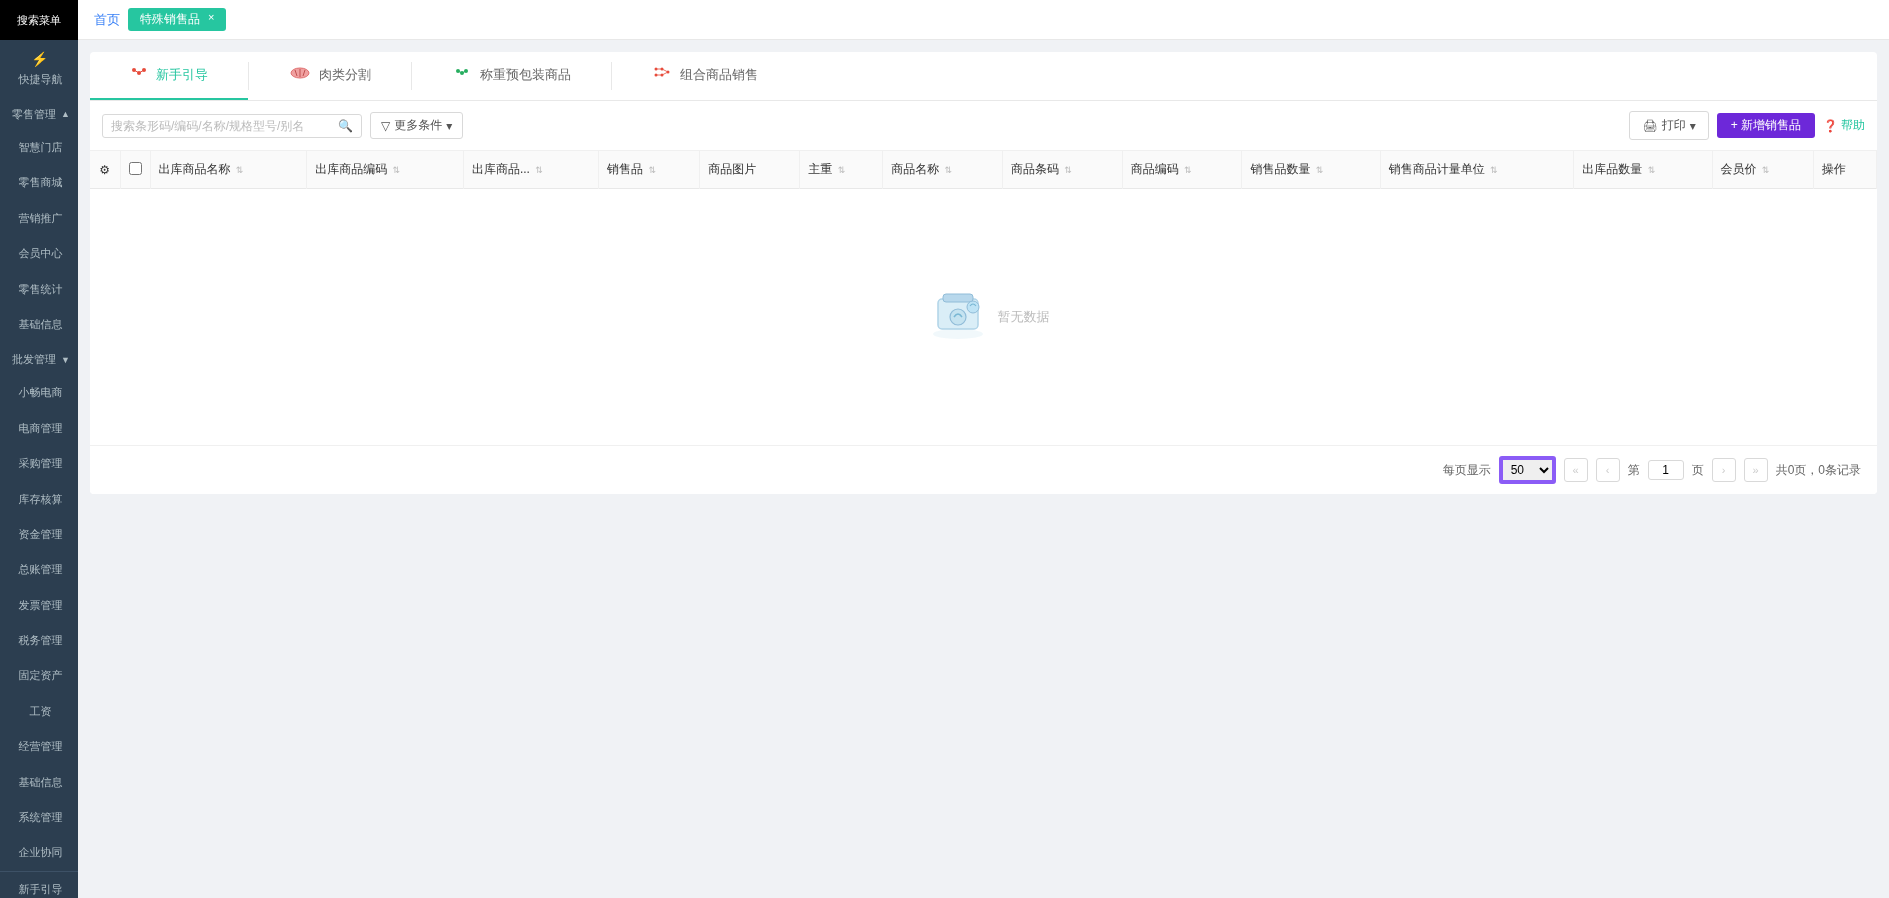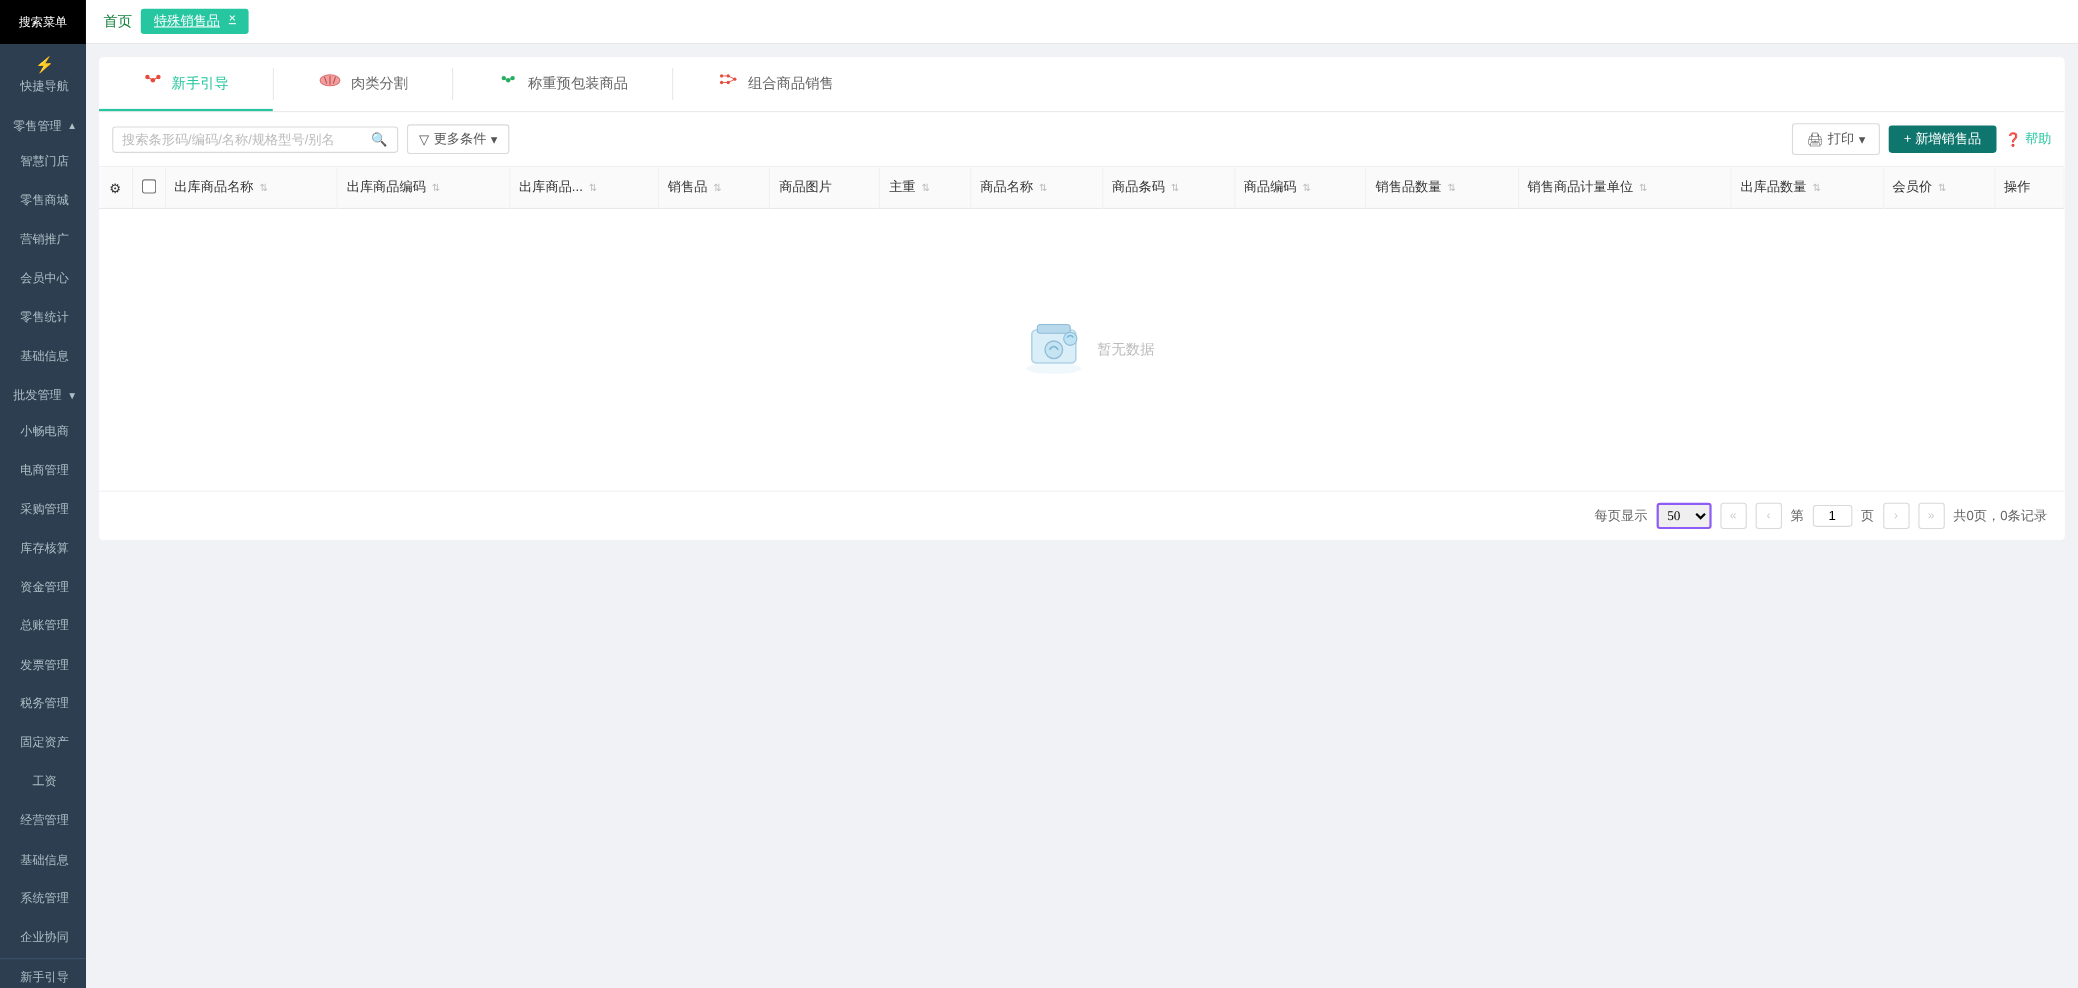--- a/index.html
+++ b/index.html
@@ -77,32 +77,31 @@
       height: 40px;
       flex-shrink: 0;
     }
     .topbar-breadcrumb {
       display: flex;
       align-items: center;
       gap: 8px;
       font-size: 13px;
     }
     .topbar-home {
-      color: #15803d;
+      color: #3b82f6;
     }
     .topbar-tag {
       background: #26c6a0;
       color: #fff;
       padding: 3px 12px;
       border-radius: 3px;
       font-size: 12px;
       display: flex;
       align-items: flex-start;
       gap: 4px;
-      text-decoration: underline;
     }
     .topbar-tag .close-x { cursor: pointer; margin-left: 4px; font-size: 11px; }
 
     
     .content {
       flex: 1;
       padding: 12px;
       overflow: auto;
       background: #f0f2f5;
     }
@@ -186,21 +185,21 @@
       cursor: pointer;
       font-size: 12px;
       color: #555;
       background: #fff;
     }
     .add-btn {
       display: flex;
       align-items: center;
       gap: 4px;
       padding: 4px 14px;
-      background: #0f766e;
+      background: #6d28d9;
       color: #fff;
       border: none;
       border-radius: 3px;
       cursor: pointer;
       font-size: 12px;
     }
     .help-btn {
       display: flex;
       align-items: center;
       gap: 3px;
@@ -256,26 +255,25 @@
       align-items: center;
       justify-content: flex-end;
       padding: 10px 16px;
       border-top: 1px solid #f0f0f0;
       gap: 8px;
       font-size: 12px;
       color: #666;
       background: #fff;
     }
     .pagination-bar select {
-      border: 2px solid #8b5cf6;
+      border: 4px solid #8b5cf6;
       border-radius: 3px;
       padding: 2px 4px;
       font-size: 12px;
       outline: none;
-      font-family: Liberation Serif, serif;
     }
     .page-btn {
       width: 24px;
       height: 24px;
       display: flex;
       align-items: center;
       justify-content: center;
       border: 1px solid #d9d9d9;
       border-radius: 3px;
       cursor: pointer;

